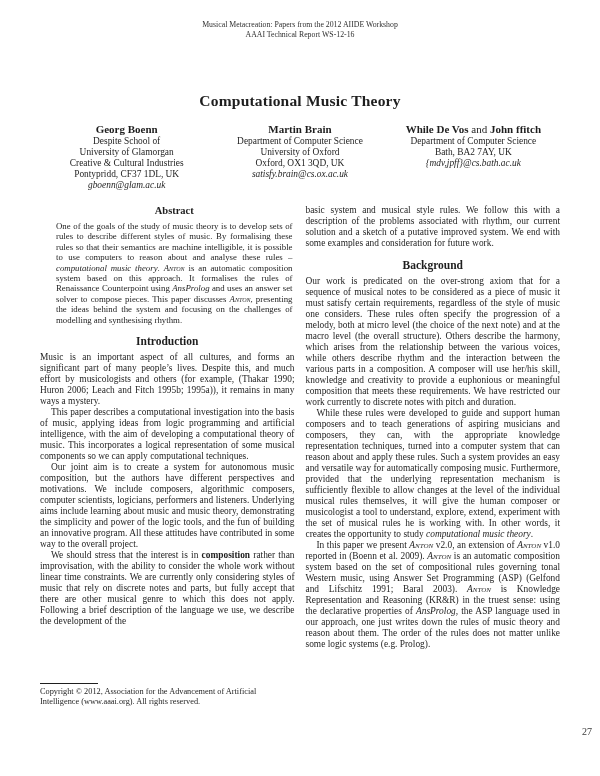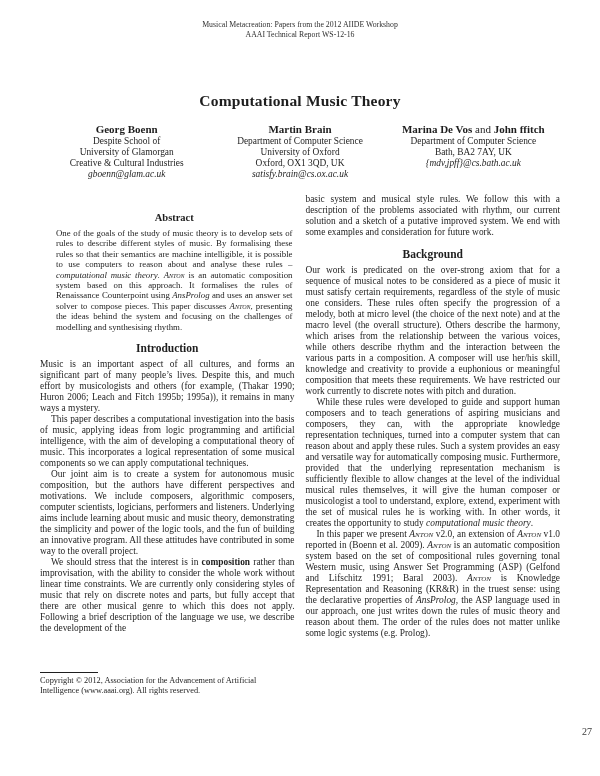--- a/index.html
+++ b/index.html
@@ -21,21 +21,21 @@
   }
   .title {
     margin: 52px 0 0 0;
     text-align: center;
     font-size: 15.5px;
     font-weight: bold;
     letter-spacing: 0.2px;
   }
   .authors {
     display: flex;
-    justify-content: flex-end;
+    justify-content: center;
     margin: 13px 40px 0 40px;
   }
   .author {
     flex: 1;
     text-align: center;
   }
   .author .name {
     font-size: 11px;
     font-weight: bold;
     margin-bottom: 1px;
@@ -56,21 +56,20 @@
     margin: 14px 40px 0 40px;
     height: 502px;
   }
   .col {
     flex: 1;
     text-align: justify;
   }
   .col.left {
     display: flex;
     flex-direction: column;
-    margin-top: 18px;
   }
   .abstract {
     margin-left: 16px;
     margin-right: 2px;
   }
   .abs-head {
     text-align: center;
     font-weight: bold;
     font-size: 10.5px;
     margin-bottom: 5px;
@@ -121,31 +120,32 @@
   </div>
 
   <div class="title">Computational Music Theory</div>
 
   <div class="authors">
       <div class="author">
         <div class="name"><span>Georg Boenn</span></div>
         <div class="aff-line">Despite School of</div>
         <div class="aff-line">University of Glamorgan</div>
         <div class="aff-line">Creative &amp; Cultural Industries</div>
+        <div class="aff-line">Pontypridd, CF37 1DL, UK</div>
         <div class="email">gboenn@glam.ac.uk</div>
       </div>
       <div class="author">
         <div class="name"><span>Martin Brain</span></div>
         <div class="aff-line">Department of Computer Science</div>
         <div class="aff-line">University of Oxford</div>
         <div class="aff-line">Oxford, OX1 3QD, UK</div>
         <div class="email">satisfy.brain@cs.ox.ac.uk</div>
       </div>
       <div class="author">
-        <div class="name"><span>Marina De Vos</span><span class="reg"> and </span><span>John ffitch</span></div>
+        <div class="name"><span>While De Vos</span><span class="reg"> and </span><span>John ffitch</span></div>
         <div class="aff-line">Department of Computer Science</div>
         <div class="aff-line">Bath, BA2 7AY, UK</div>
         <div class="email">{mdv,jpff}@cs.bath.ac.uk</div>
       </div>
     </div>
 
   <div class="columns">
 
     <div class="col left body-text">
       <div class="abstract">

